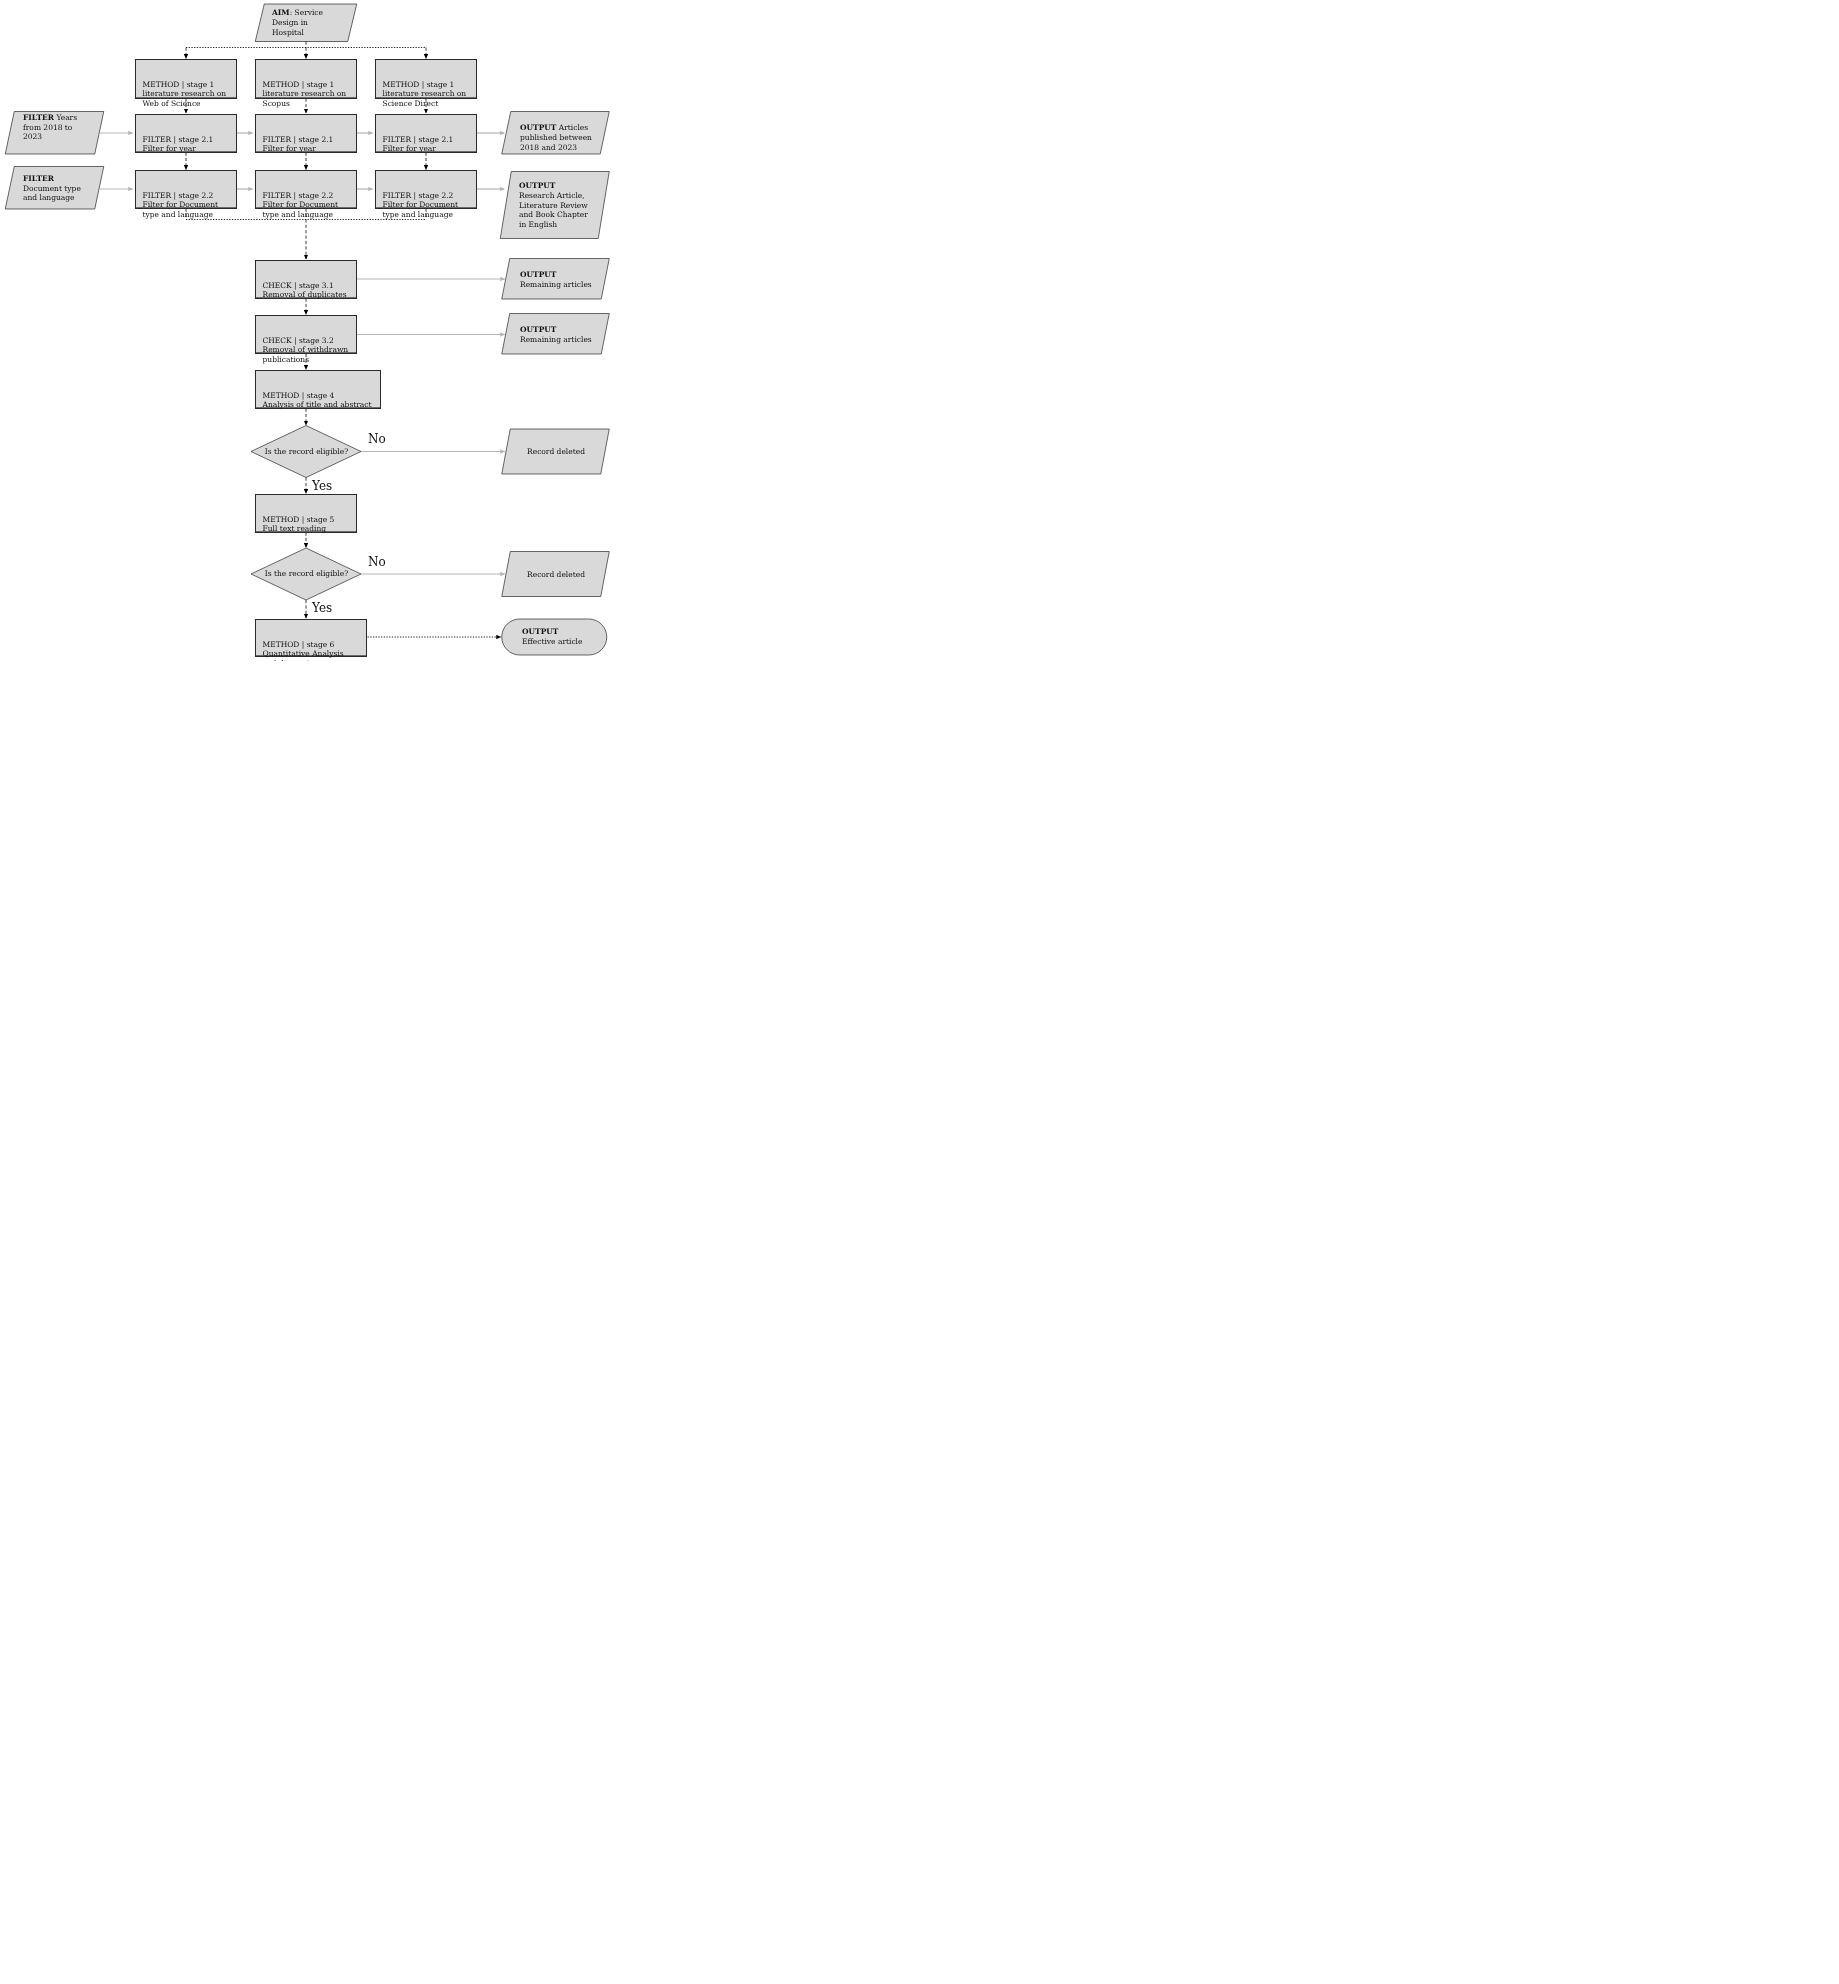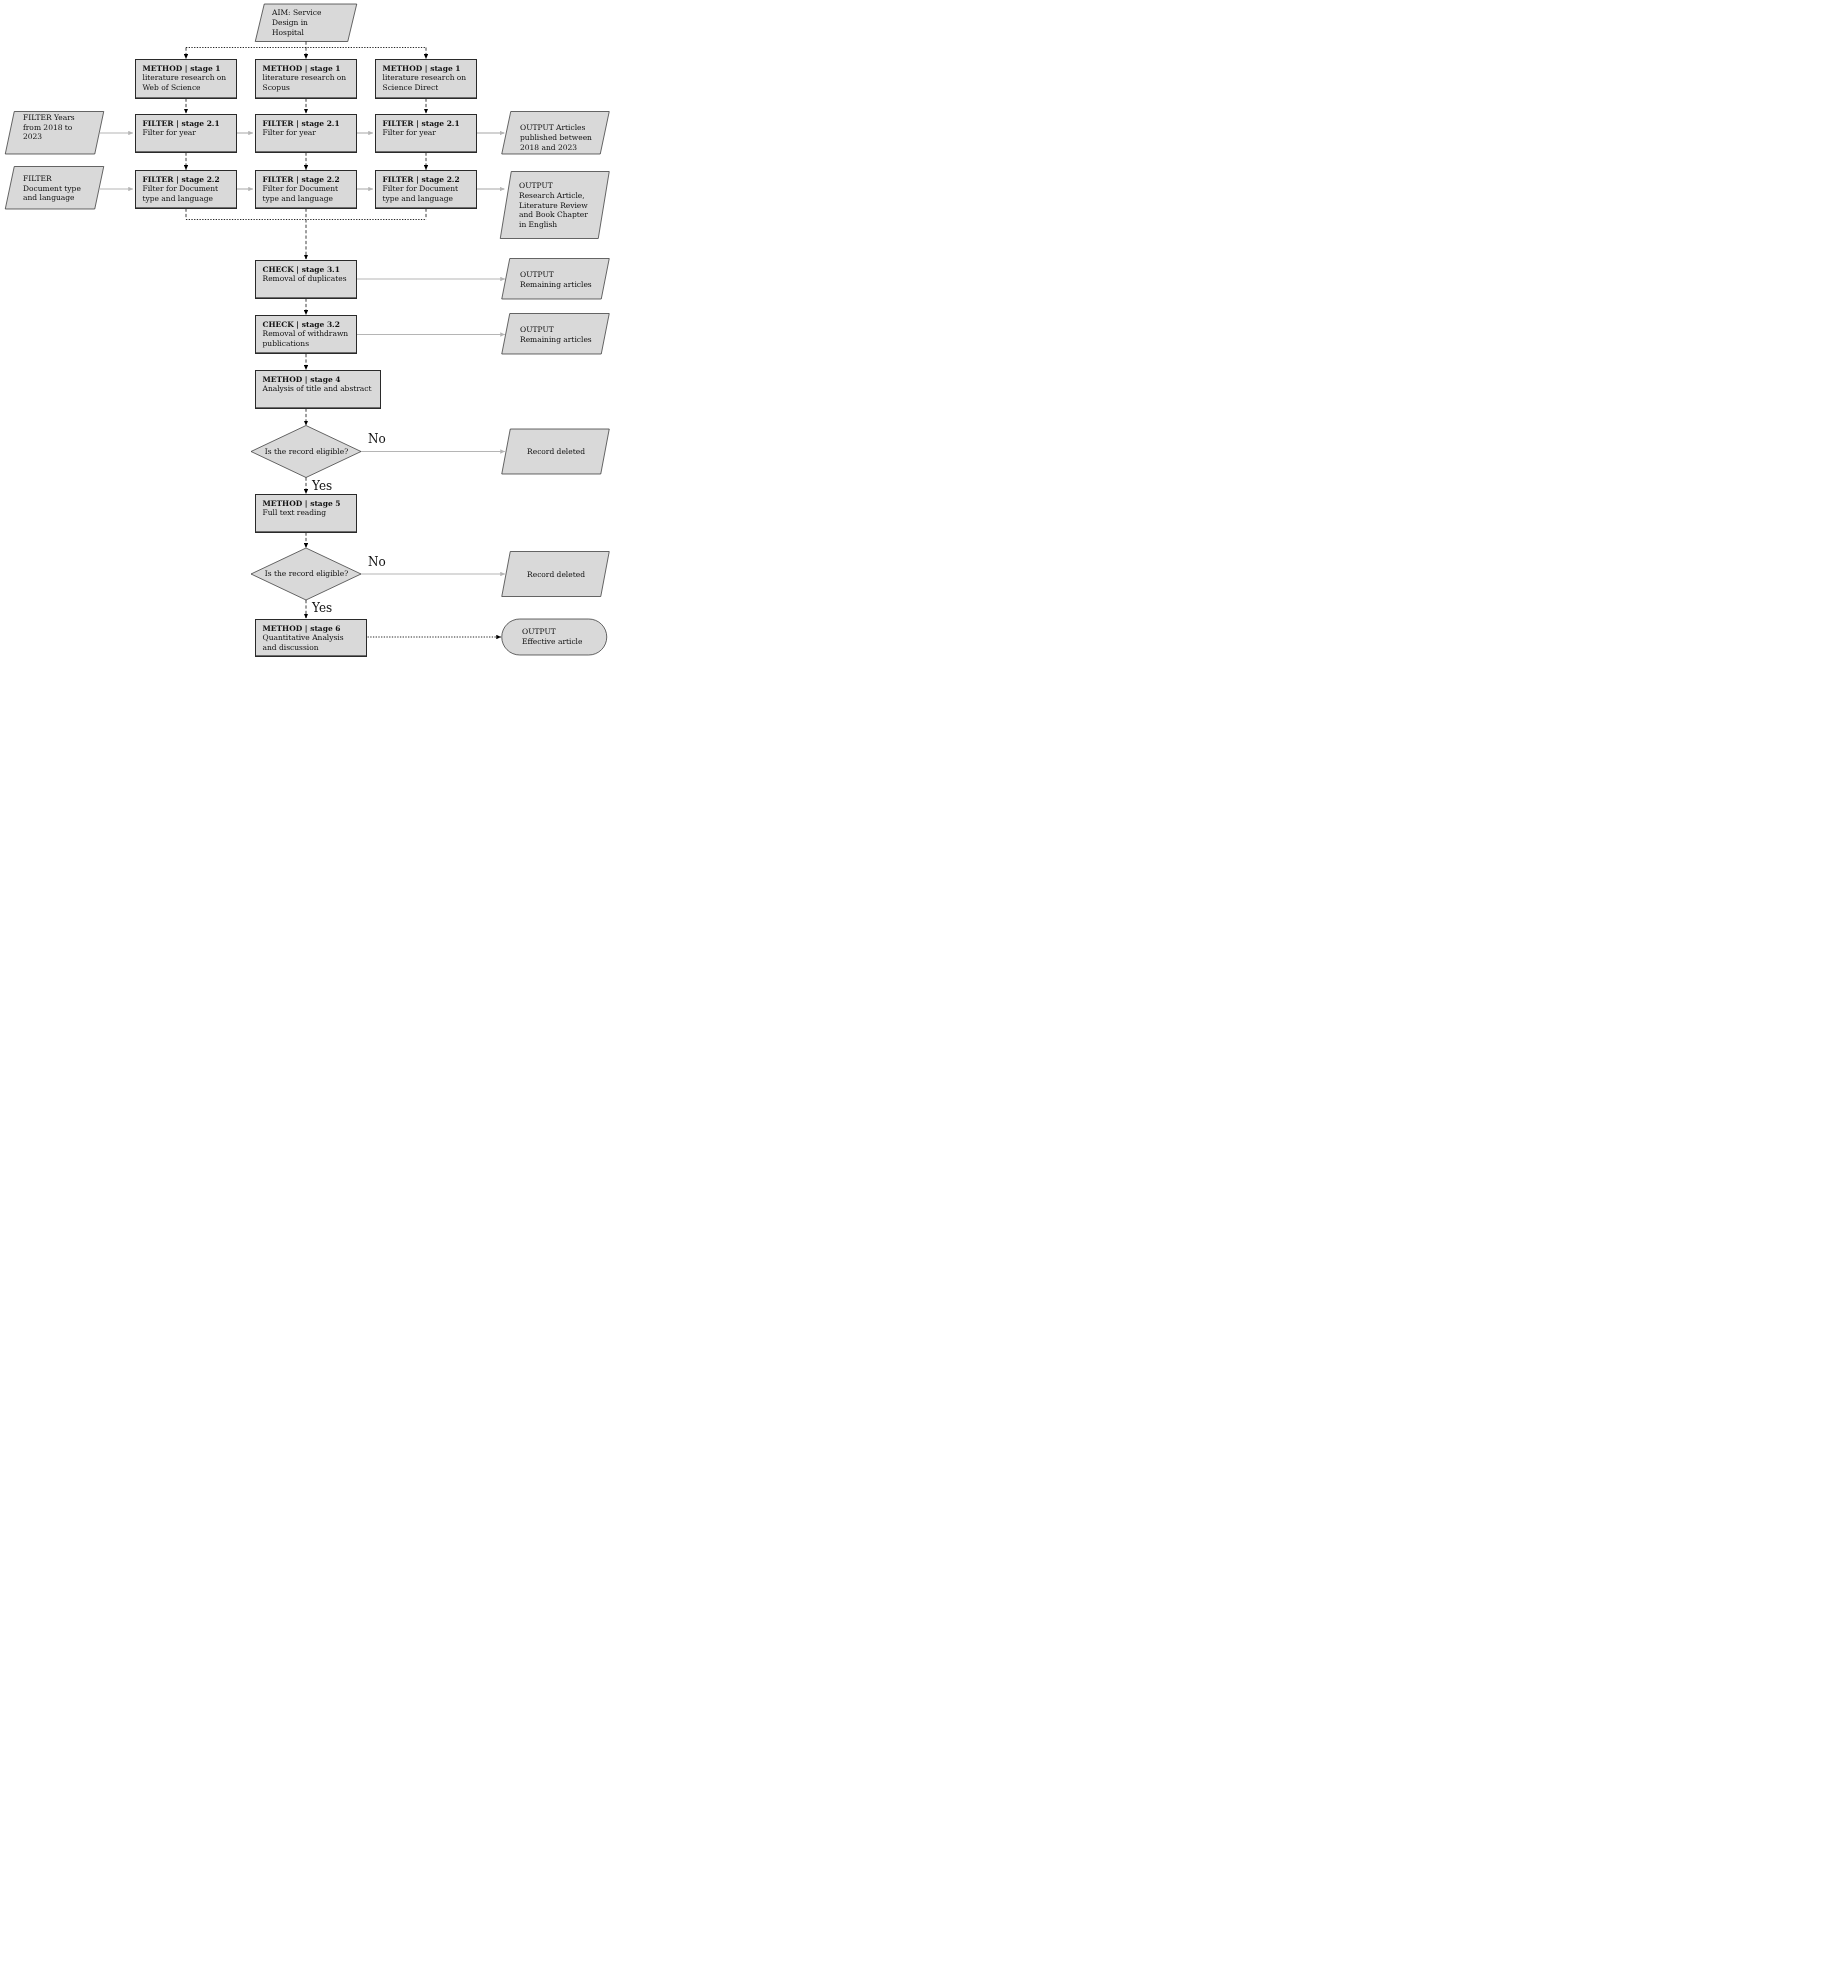--- a/index.html
+++ b/index.html
@@ -2,24 +2,24 @@
 <html style="font-size:8px"><head>
 <meta charset="utf-8">
 <style>
   html,body{margin:0;padding:0;background:#ffffff;}
   #canvas{position:relative;width:613px;height:661px;background:#ffffff;overflow:hidden;
           font-family:"DejaVu Serif","Liberation Serif",serif;color:#111;}
   #wires{position:absolute;left:0;top:0;}
   .node{position:absolute;font-size:7.5px;line-height:1.3;box-sizing:border-box;}
   .box{background:#d9d9d9;border:0.7px solid #2a2a2a;padding:3.5px 6px 3px 6.5px;
        box-shadow:0 -0.5px 0 #000 inset;}
-  .t{font-weight:bold;white-space:nowrap;}
+  .t{font-weight:normal;white-space:nowrap;margin-top:16px;}
   .bd{font-weight:normal;}
   .ptext{display:flex;flex-direction:column;justify-content:center;background:transparent;}
-  .b{font-weight:normal;}
+  .b{font-weight:bold;}
   .blk .b{display:block;}
   .dtext{display:flex;align-items:center;justify-content:center;text-align:center;}
   .ctr{display:flex;align-items:center;justify-content:center;text-align:center;}
   .lbl{position:absolute;font-size:12px;}
   .dsh{stroke:#000;stroke-width:1.5;fill:none;stroke-dasharray:6.5 4.3;}
   .dot{stroke:#000;stroke-width:1.7;fill:none;stroke-dasharray:2.6 2.8;}
   .gry{stroke:#b5b5b5;stroke-width:2.4;fill:none;}
   .shp{fill:#d9d9d9;stroke:#2a2a2a;stroke-width:1.4;}
 </style>
 </head>

